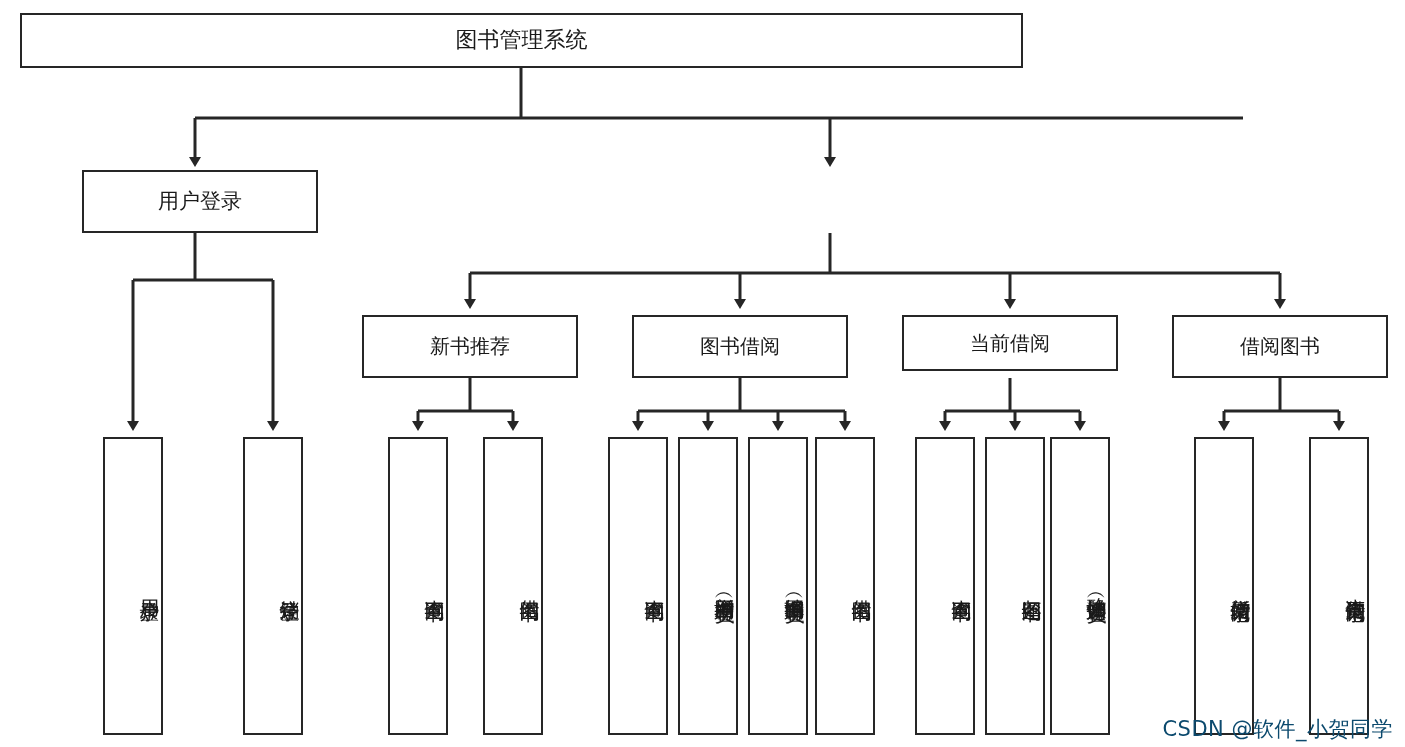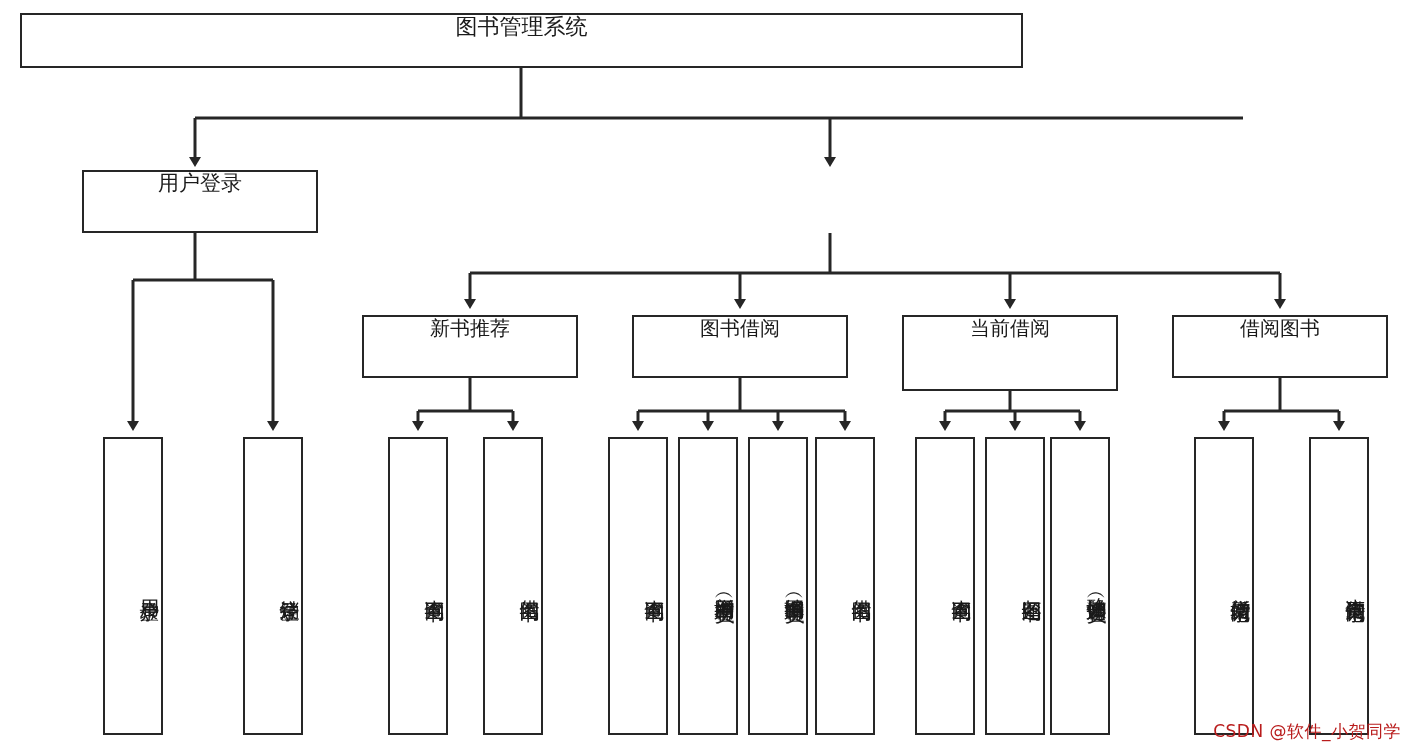--- a/index.html
+++ b/index.html
@@ -16,20 +16,21 @@
     height: 747px;
     background: #ffffff;
     overflow: hidden;
   }
   .node {
     position: absolute;
     box-sizing: border-box;
     border: 2px solid #262626;
     background: #ffffff;
     display: flex;
+    align-items: center;
     justify-content: center;
     color: #1a1a1a;
     line-height: 1.12;
     text-align: center;
   }
   .node.root {
     font-size: 22px;
   }
   .node.level1 {
     font-size: 21px;
@@ -54,24 +55,24 @@
   #edges {
     position: absolute;
     left: 0;
     top: 0;
     width: 1405px;
     height: 747px;
     pointer-events: none;
   }
   .watermark {
     position: absolute;
-    right: 4px;
+    right: 12px;
     bottom: 4px;
-    font-size: 17px;
-    color: #b91c1c;
+    font-size: 21px;
+    color: #0c4a6e;
     white-space: nowrap;
     letter-spacing: 0.5px;
   }
 </style>
 </head>
 <body>
 
 <div id="canvas">
 
   <svg id="edges" viewBox="0 0 1405 747">
@@ -131,21 +132,21 @@
   <div class="node level1" style="left:82px; top:170px; width:236px; height:63px;">
     <span>用户登录</span>
   </div>
 
   <div class="node level2" style="left:362px; top:315px; width:216px; height:63px;">
     <span>新书推荐</span>
   </div>
   <div class="node level2" style="left:632px; top:315px; width:216px; height:63px;">
     <span>图书借阅</span>
   </div>
-  <div class="node level2" style="left:902px; top:315px; width:216px; height:76px;">
+  <div class="node level2" style="left:902px; top:315px; width:216px; height:56px;">
     <span>当前借阅</span>
   </div>
   <div class="node level2" style="left:1172px; top:315px; width:216px; height:63px;">
     <span>借阅图书</span>
   </div>
 
   <div class="node leaf" style="left:103px; top:437px; width:60px; height:298px;">
     <span class="leaf-label">用户登录</span>
   </div>
   <div class="node leaf" style="left:243px; top:437px; width:60px; height:298px;">

